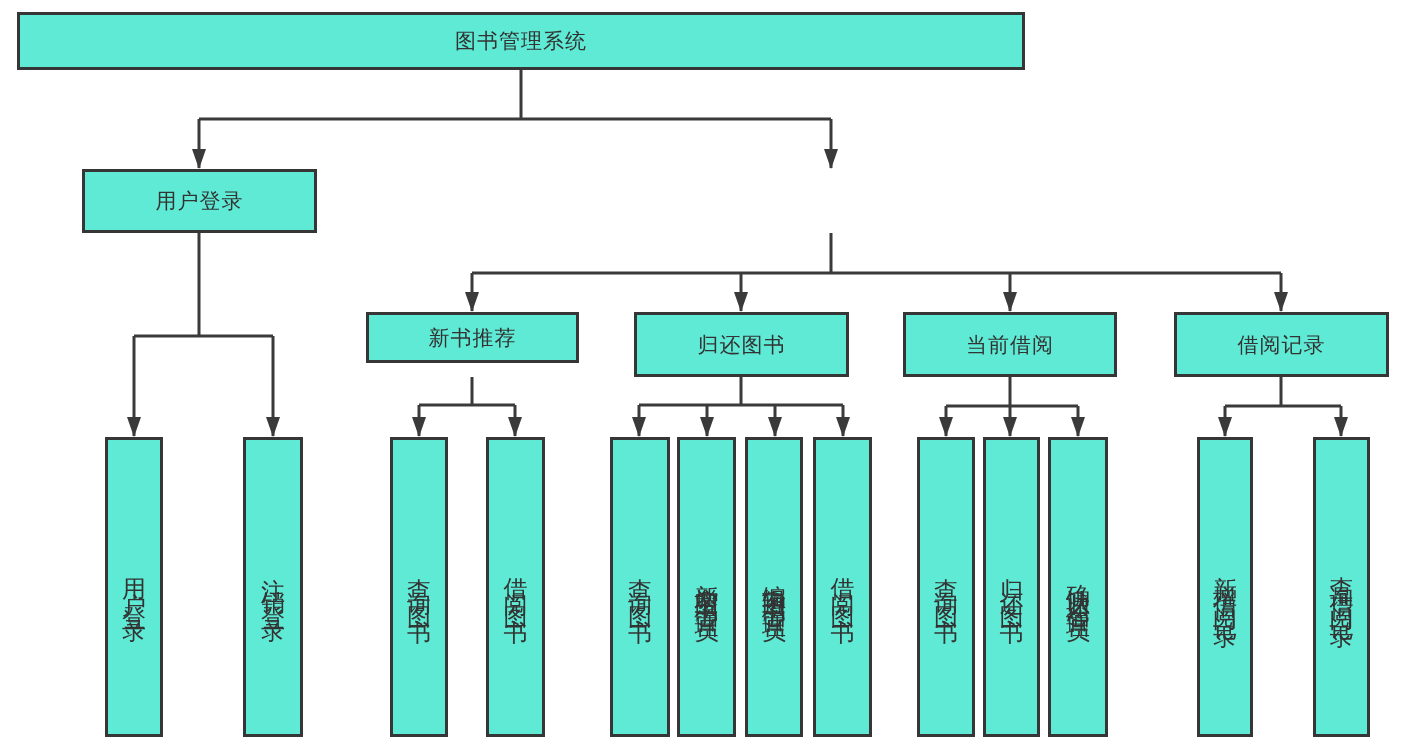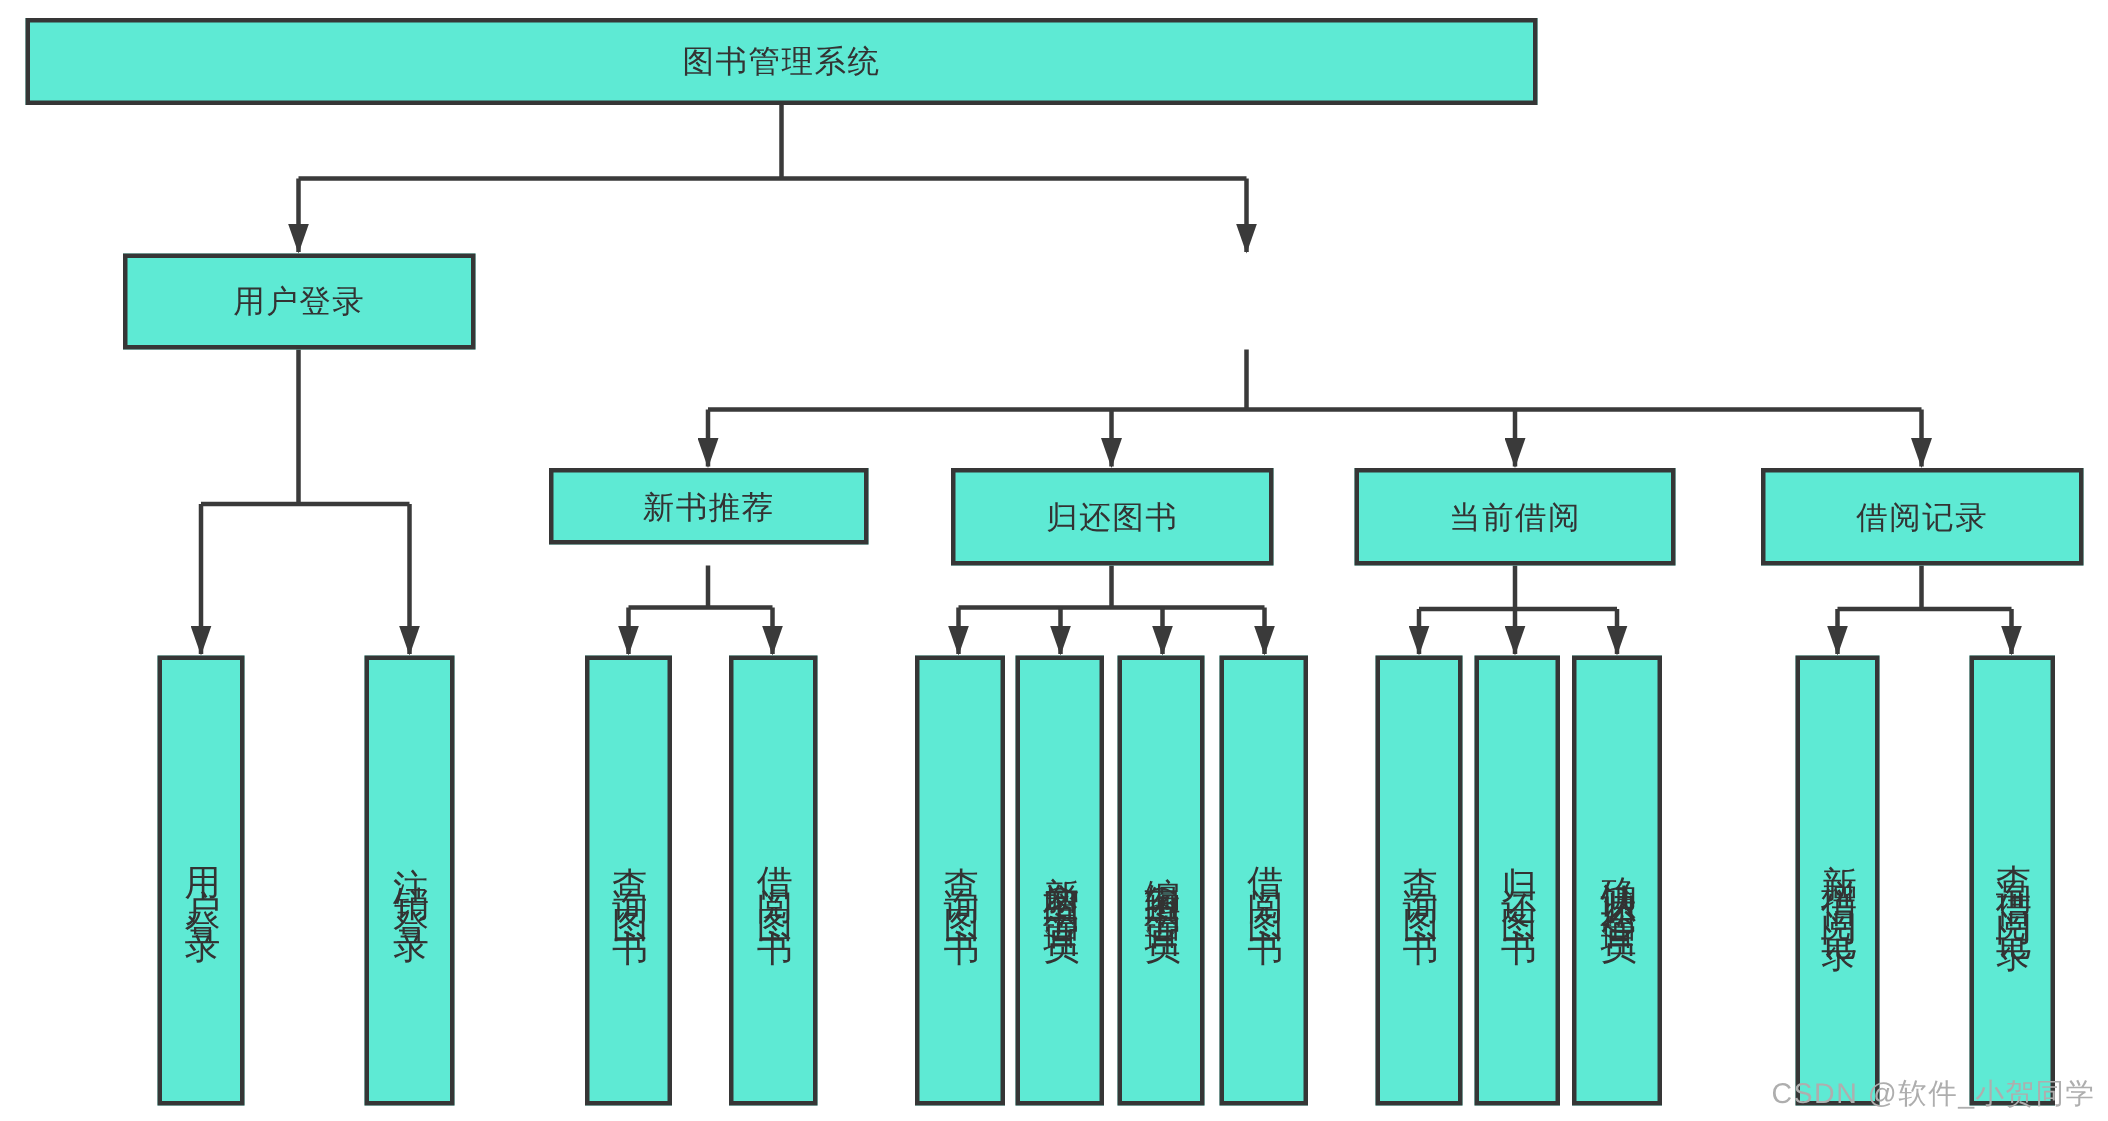--- a/index.html
+++ b/index.html
@@ -128,15 +128,14 @@
     <span class="ls9">确认归还（管理员）</span>
   </div>
 
   <div class="node vnode" style="left:1197px;top:437px;width:56px;height:300px">
     <span class="ls6">新增借阅记录</span>
   </div>
   <div class="node vnode" style="left:1313px;top:437px;width:57px;height:300px">
     <span class="ls6">查询借阅记录</span>
   </div>
 
-  <div class="watermark">CSDN @软件_小贺同学</div>
 
 </div>
 
 </body></html>

